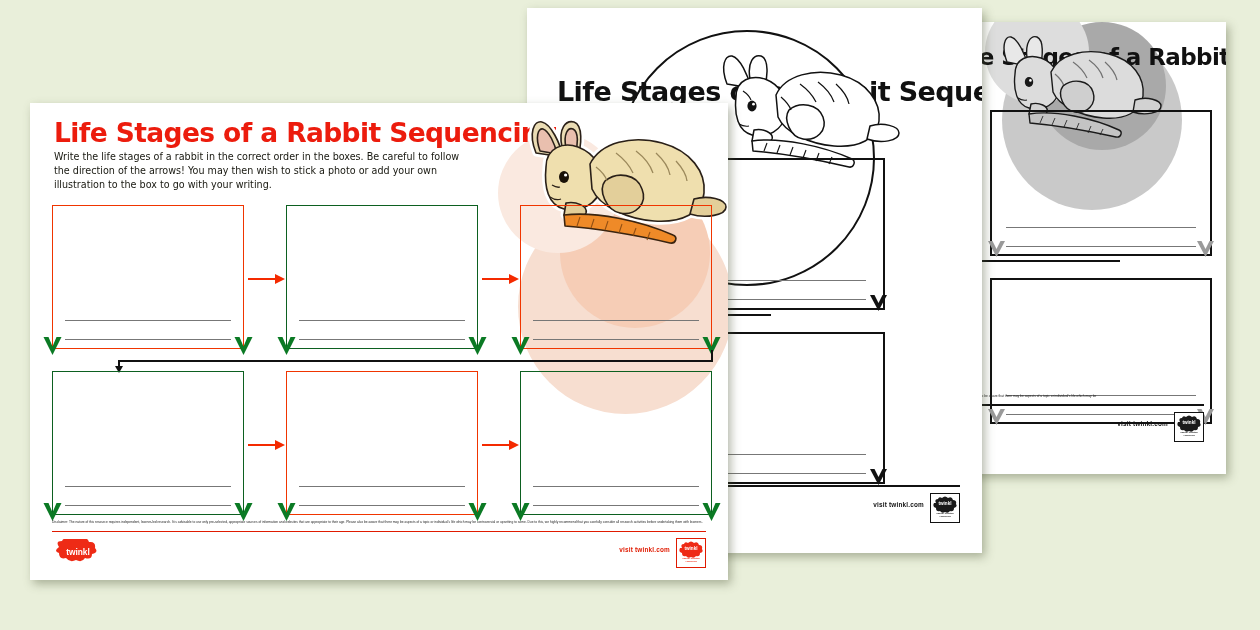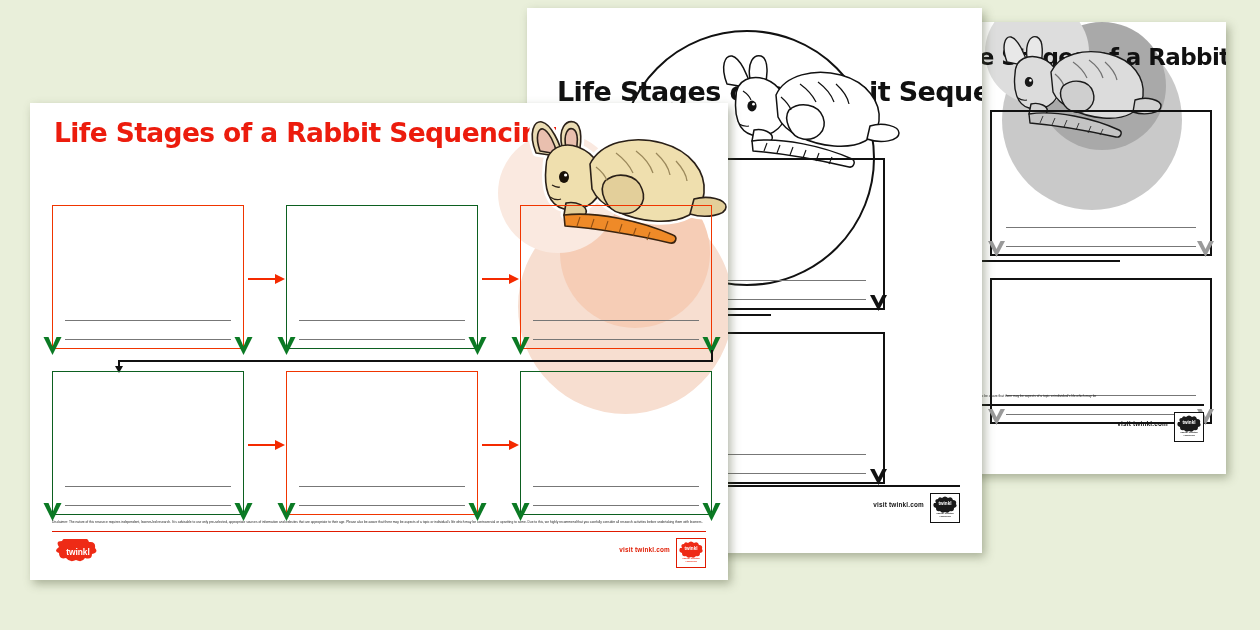--- a/index.html
+++ b/index.html
@@ -362,20 +362,21 @@
   <div class="sheet" id="sheet1">
     <div class="sheet-inner">
 
       <div>
         <div class="peach-a"></div>
         <div class="peach-b"></div>
         <div class="peach-c"></div>
       </div>
 
       <div class="title" id="s1-title">Life Stages of a Rabbit Sequencing</div>
+      <div class="instructions">Write the life stages of a rabbit in the correct order in the boxes. Be careful to follow the direction of the arrows! You may then wish to stick a photo or add your own illustration to the box to go with your writing.</div>
 
       <div class="rabbit" style="left:480px;top:8px;width:220px;height:150px;">
         <svg viewBox="0 0 220 150">
           <g stroke="#fff" stroke-width="7" fill="none" stroke-linejoin="round">
             <path d="M26 42 C18 22 24 9 32 11 C41 13 50 32 53 46 Z"></path>
             <path d="M52 36 C48 17 56 9 64 11 C73 14 72 34 67 48 Z"></path>
             <path d="M36 56 C36 36 54 31 68 36 C86 43 94 58 91 76 C88 93 70 102 54 98 C38 94 34 76 36 56 Z"></path>
             <path d="M80 53 C91 31 122 24 152 32 C181 40 196 61 194 82 C192 102 172 112 144 110 C118 108 90 96 82 78 Z"></path>
             <path d="M184 88 C198 84 216 88 216 96 C216 104 196 108 180 103 Z"></path>
             <path d="M56 92 C66 90 78 95 76 102 C73 110 58 110 54 104 Z"></path>

